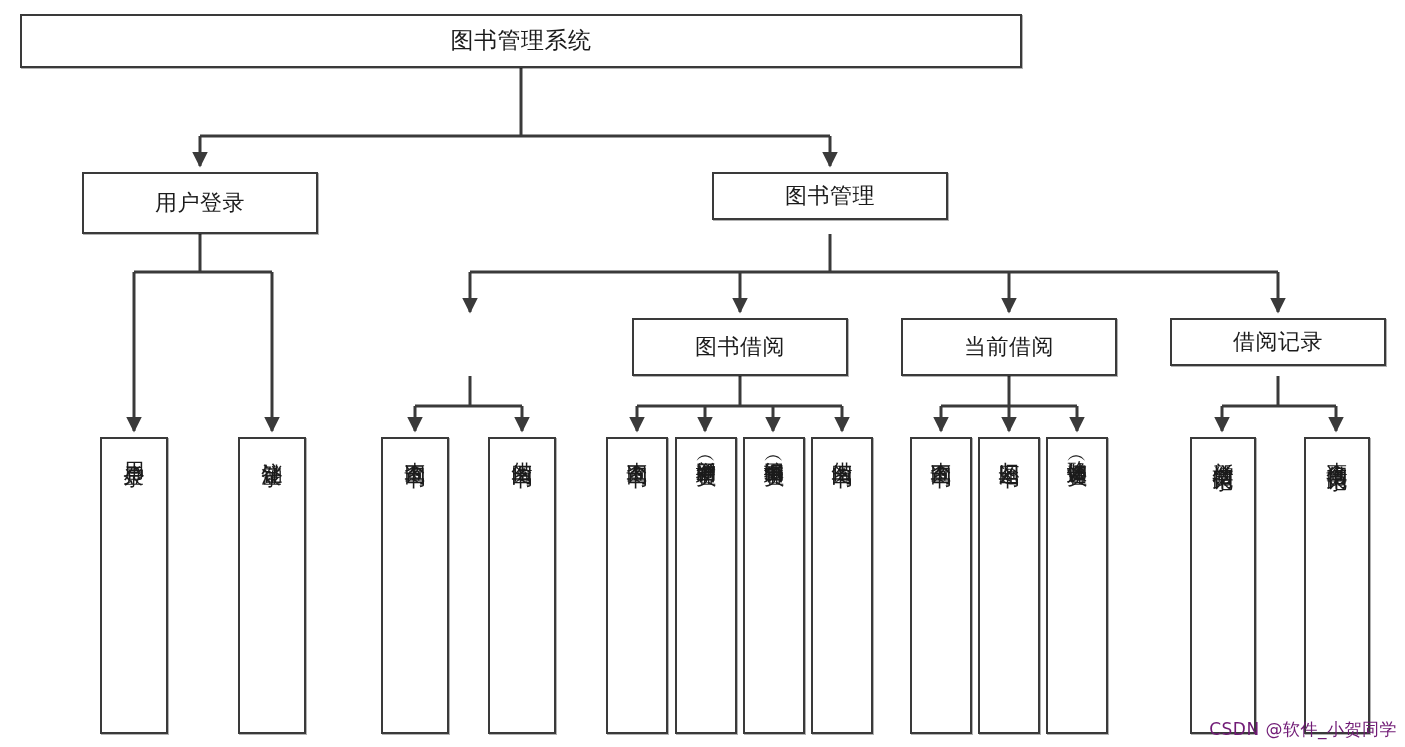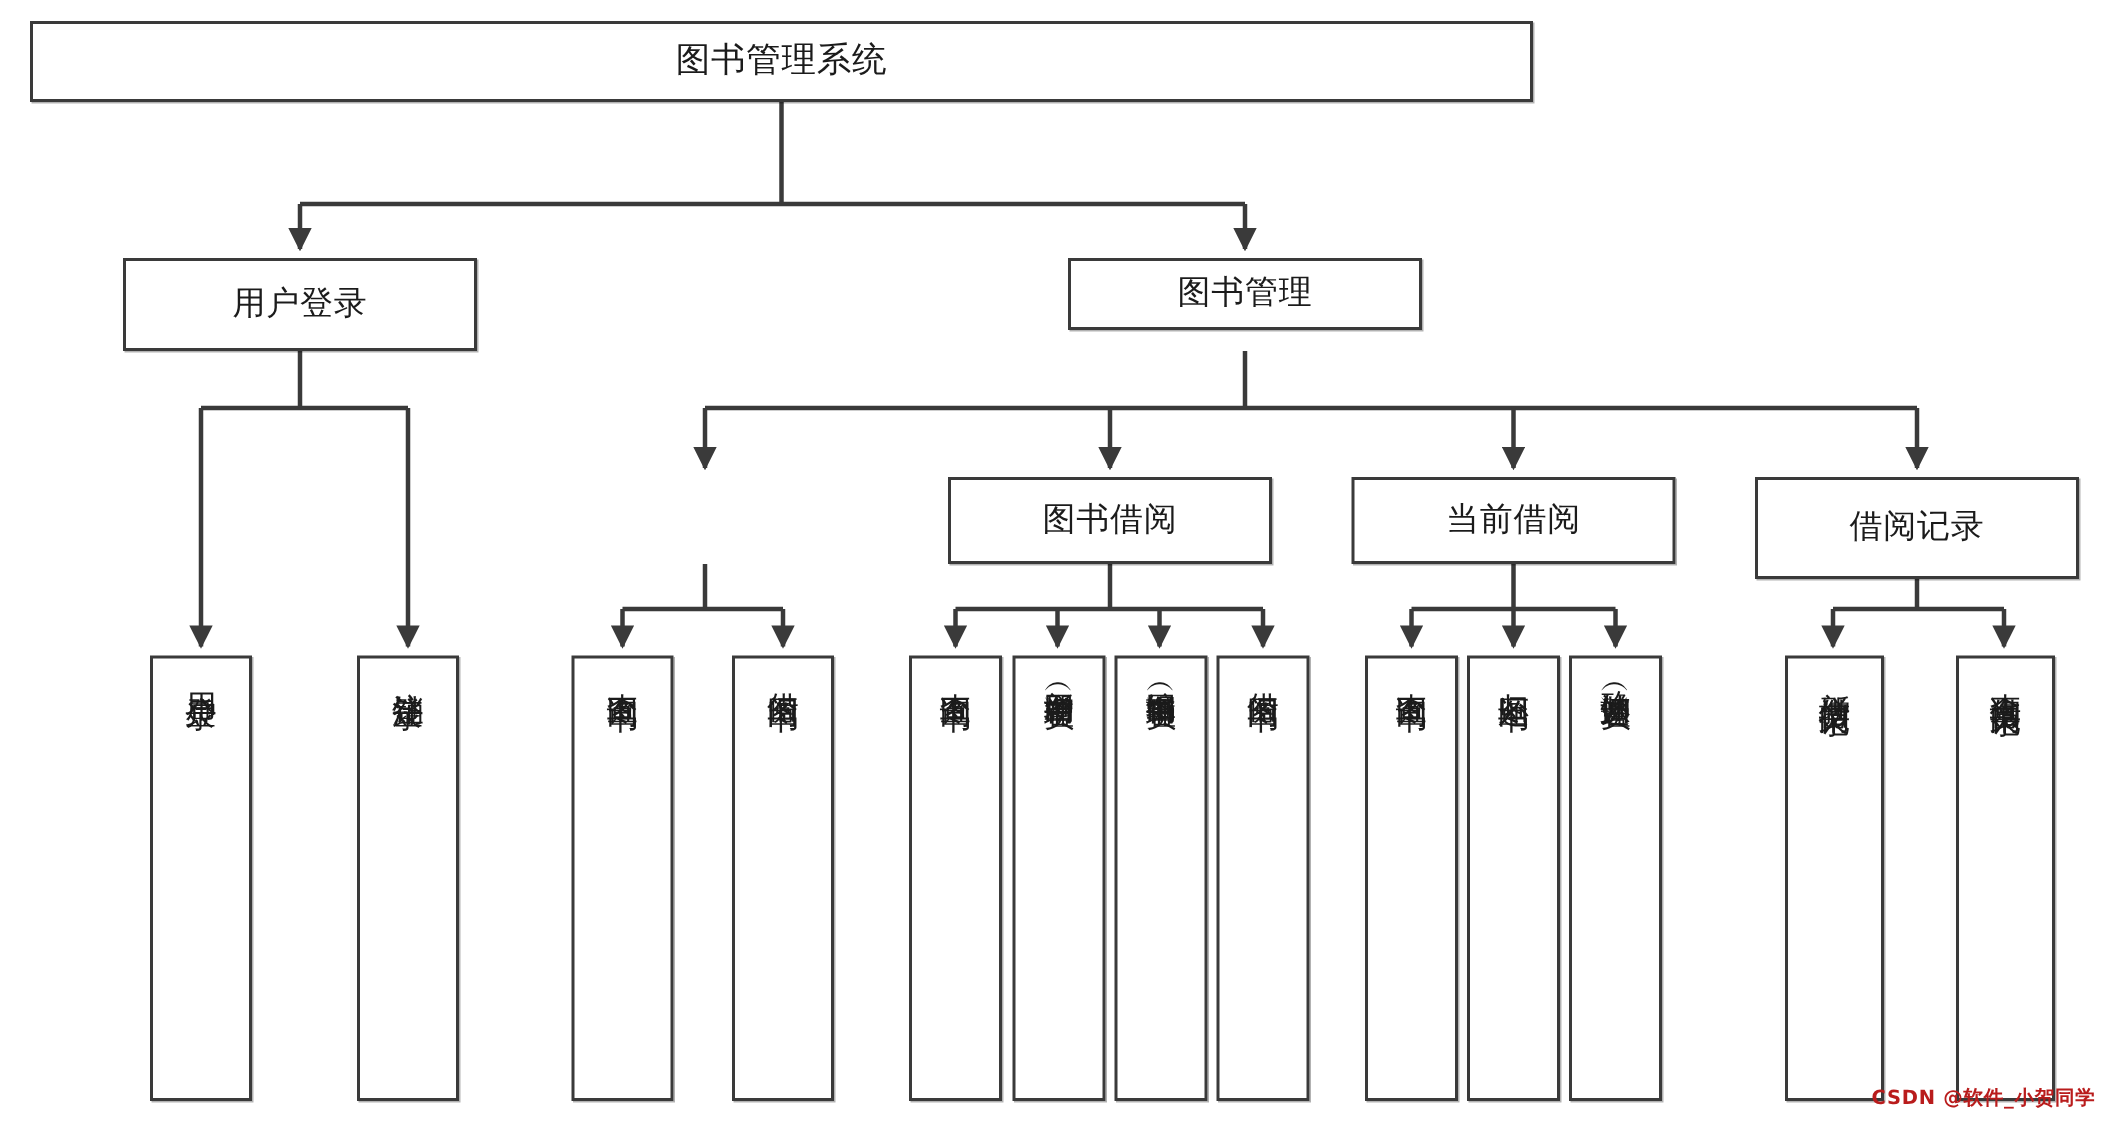--- a/index.html
+++ b/index.html
@@ -66,27 +66,26 @@
   }
   .node.vert.tight .cap {
     font-size: 20px;
     letter-spacing: 1px;
     max-height: 290px;
   }
   #watermark {
     position: absolute;
     right: 8px;
     bottom: 6px;
-    font-size: 13px;
-    color: #b91c1c;
+    font-size: 17px;
+    color: #701a75;
     letter-spacing: 0.5px;
     z-index: 6;
     user-select: none;
     white-space: nowrap;
-    font-weight: bold;
   }
 </style>
 </head>
 <body>
 
 <div id="canvas">
 
   <svg id="connectors" viewBox="0 0 1405 747" xmlns="http://www.w3.org/2000/svg">
     <defs>
       <marker id="arrow" viewBox="0 0 10 10" refX="9" refY="5" markerWidth="5.2" markerHeight="5.2" orient="auto-start-reverse">
@@ -151,21 +150,21 @@
 
 
   <div class="node horiz" style="left:901px; top:318px; width:216px; height:58px;">
     <span class="cap">当前借阅</span>
   </div>
 
   <div class="node horiz" style="left:632px; top:318px; width:216px; height:58px;">
     <span class="cap">图书借阅</span>
   </div>
 
-  <div class="node horiz" style="left:1170px; top:318px; width:216px; height:68px;">
+  <div class="node horiz" style="left:1170px; top:318px; width:216px; height:48px;">
     <span class="cap">借阅记录</span>
   </div>
 
   <div class="node vert" style="left:100px; top:437px; width:68px; height:297px;">
     <span class="cap">用户登录</span>
   </div>
 
   <div class="node vert" style="left:238px; top:437px; width:68px; height:297px;">
     <span class="cap">注销登录</span>
   </div>

